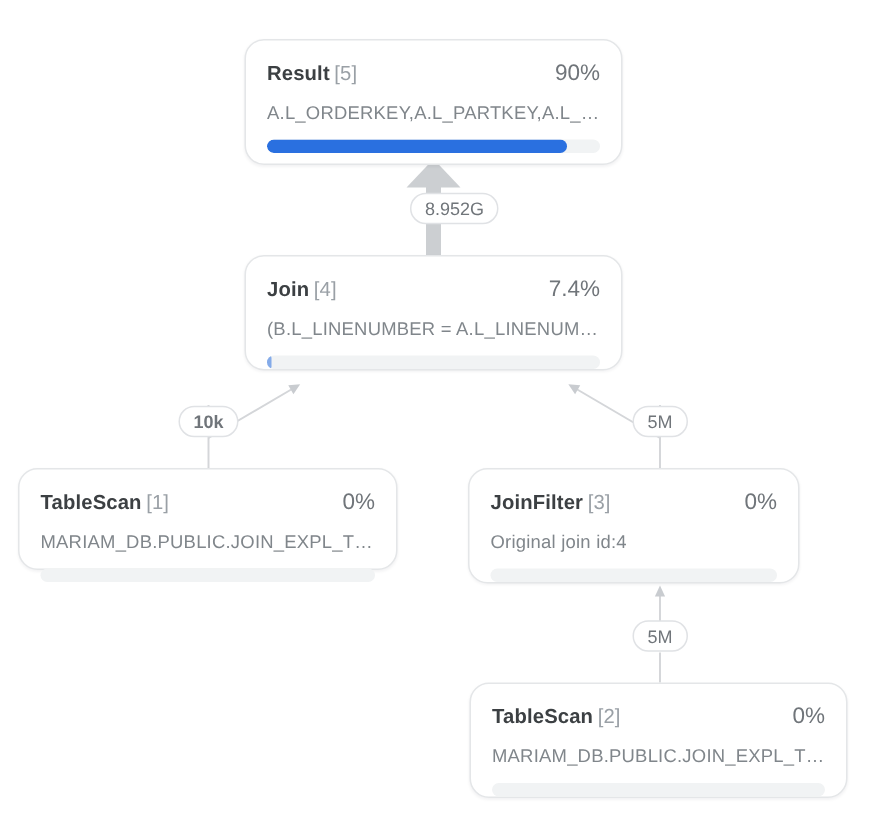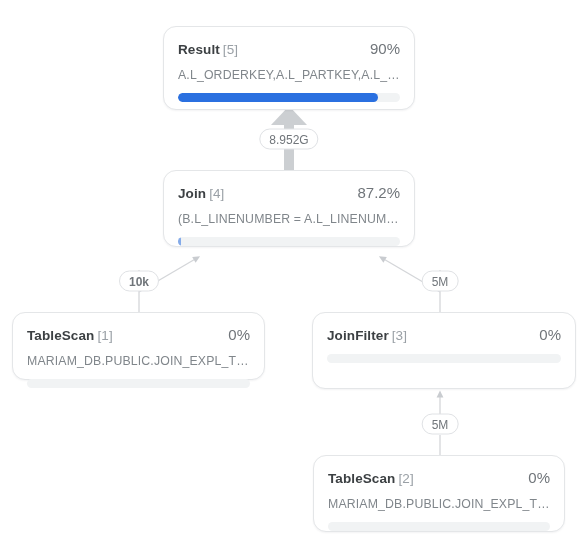--- a/index.html
+++ b/index.html
@@ -149,64 +149,65 @@
     <div class="bar-track">
       <div class="bar-fill" id="bar-result-5" style="width: 90%;"></div>
     </div>
   </div>
 
   <div class="node" id="node-join-4" style="left: 163px; top: 170px; width: 252px; height: 77px;">
     <div class="node-head">
       <div class="node-title">
         <span class="op">Join</span><span class="idx">[4]</span>
       </div>
-      <div class="node-pct">87.2%</div>
+      <div class="node-pct">7.4%</div>
     </div>
     <div class="node-sub">(B.L_LINENUMBER = A.L_LINENUMBER)</div>
     <div class="bar-track">
       <div class="bar-fill" id="bar-join-4" style="width: 1.2%; opacity: 0.55;"></div>
     </div>
   </div>
 
   <div class="node" id="node-tablescan-1" style="left: 12px; top: 312px; width: 253px; height: 68px;">
     <div class="node-head">
       <div class="node-title">
         <span class="op">TableScan</span><span class="idx">[1]</span>
       </div>
       <div class="node-pct">0%</div>
     </div>
     <div class="node-sub">MARIAM_DB.PUBLIC.JOIN_EXPL_TEST2</div>
     <div class="bar-track">
       <div class="bar-fill" id="bar-tablescan-1" style="width: 0%;"></div>
     </div>
   </div>
 
-  <div class="node" id="node-joinfilter-3" style="left: 312px; top: 312px; width: 264px; height: 77px;">
+  <div class="node" id="node-joinfilter-3" style="left: 312px; top: 312px; width: 221px; height: 77px;">
     <div class="node-head">
       <div class="node-title">
         <span class="op">JoinFilter</span><span class="idx">[3]</span>
       </div>
       <div class="node-pct">0%</div>
     </div>
+    <div class="node-sub">Original join id:4</div>
     <div class="bar-track">
       <div class="bar-fill" id="bar-joinfilter-3" style="width: 0%;"></div>
     </div>
   </div>
 
   <div class="node" id="node-tablescan-2" style="left: 313px; top: 455px; width: 252px; height: 77px;">
     <div class="node-head">
       <div class="node-title">
         <span class="op">TableScan</span><span class="idx">[2]</span>
       </div>
       <div class="node-pct">0%</div>
     </div>
     <div class="node-sub">MARIAM_DB.PUBLIC.JOIN_EXPL_TEST</div>
     <div class="bar-track">
       <div class="bar-fill" id="bar-tablescan-2" style="width: 0%;"></div>
     </div>
   </div>
 
-  <div class="badge" id="badge-0" style="left: 289px; top: 139px;">8.952G</div>
+  <div class="badge" id="badge-0" style="left: 303px; top: 139px;">8.952G</div>
   <div class="badge" id="badge-1" style="left: 139px; top: 281px; font-weight: bold;">10k</div>
   <div class="badge" id="badge-2" style="left: 440px; top: 281px;">5M</div>
   <div class="badge" id="badge-3" style="left: 440px; top: 424px;">5M</div>
 
 </div>
 
 </body></html>

